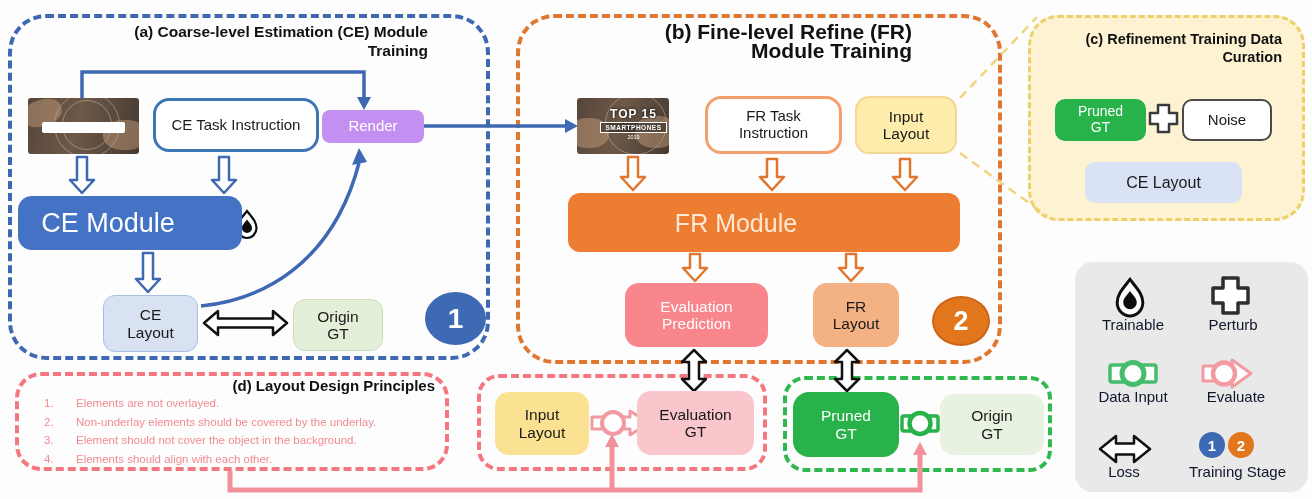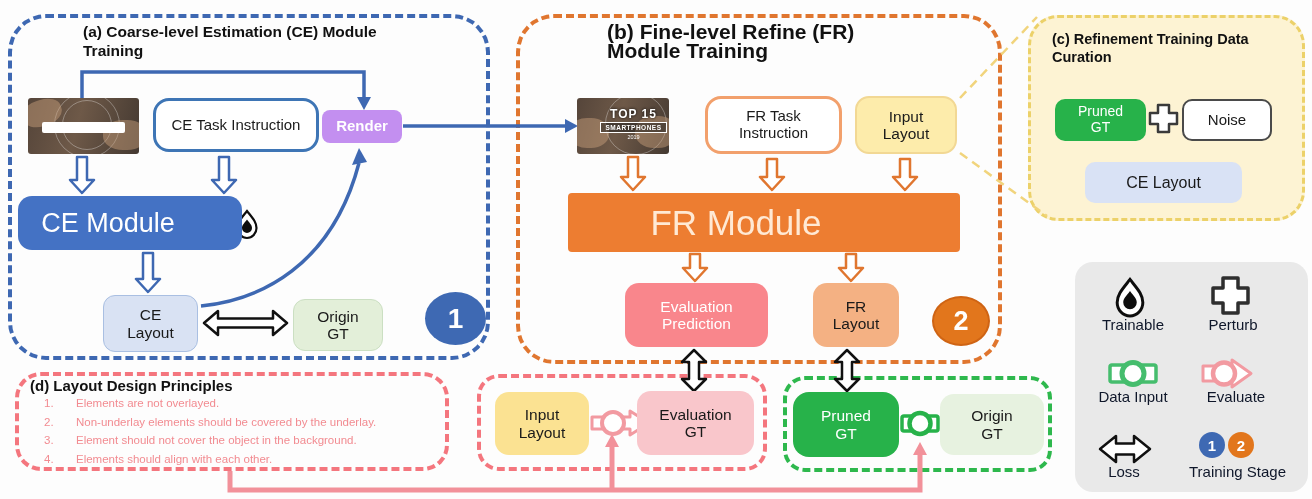--- a/index.html
+++ b/index.html
@@ -4,21 +4,21 @@
 <style>
   html,body{margin:0;padding:0;background:#fff;}
   #canvas{
     position:relative;width:1312px;height:499px;background:#fdfdfd;overflow:hidden;
     font-family:"Liberation Sans",sans-serif;color:#1a1a1a;
   }
   .abs{position:absolute;box-sizing:border-box;}
   .region{position:absolute;box-sizing:border-box;}
   .box{position:absolute;box-sizing:border-box;display:flex;align-items:center;justify-content:center;
        text-align:center;line-height:1.12;}
-  .title{position:absolute;text-align:left;font-weight:bold;color:#111;}
+  .title{position:absolute;text-align:right;font-weight:bold;color:#111;}
   .circle{position:absolute;box-sizing:border-box;border-radius:50%;display:flex;align-items:center;justify-content:center;
           color:#fff;font-weight:bold;}
   .legend-label{position:absolute;text-align:center;font-size:15px;color:#0f172a;}
   .thumb{position:absolute;box-sizing:border-box;overflow:hidden;border-radius:3px;
          background:linear-gradient(105deg,#55453a 0%,#6e5948 45%,#443931 100%);}
   .ring{position:absolute;border:1.5px solid rgba(255,255,255,.32);border-radius:50%;}
   .hand{position:absolute;background:rgba(206,164,126,.45);border-radius:45%;}
   svg{position:absolute;left:0;top:0;pointer-events:none;}
   .dlist-row{display:flex;align-items:baseline;height:18.5px;font-size:11.5px;color:#f28b91;}
   .dlist-num{width:46px;padding-left:14px;box-sizing:border-box;}
@@ -143,21 +143,21 @@
   <div class="thumb" style="left:28px;top:98px;width:111px;height:56px;">
     <div class="ring" style="left:26px;top:-6px;width:64px;height:64px;"></div>
     <div class="ring" style="left:34px;top:2px;width:48px;height:48px;"></div>
     <div class="hand" style="left:-6px;top:2px;width:40px;height:26px;transform:rotate(-18deg);"></div>
     <div class="hand" style="right:-8px;top:22px;width:44px;height:30px;"></div>
     <div class="abs" style="left:14px;top:24px;width:83px;height:11px;background:#fff;border-radius:2px;"></div>
   </div>
 
   <div class="box" style="left:153px;top:98px;width:166px;height:54px;background:#fff;border:3px solid #3e75b5;border-radius:16px;font-size:15px;padding:0 12px;">CE Task Instruction</div>
 
-  <div class="box" style="left:322px;top:110px;width:80px;height:33px;background:#c38ff0;border-radius:8px;color:#fff;font-size:15px;font-weight:bold;">Render</div>
+  <div class="box" style="left:322px;top:110px;width:102px;height:33px;background:#c38ff0;border-radius:8px;color:#fff;font-size:15px;">Render</div>
 
   <div class="box" style="left:18px;top:196px;width:224px;height:54px;background:#4472c4;border-radius:14px;color:#fff;font-size:27px;padding-right:44px;">
     <span>CE Module</span>
   </div>
 
   <div class="box" style="left:103px;top:295px;width:95px;height:57px;background:#d9e2f3;border:1.5px solid #a9bfe2;border-radius:12px;font-size:15.5px;padding:0 20px;">CE Layout</div>
 
   <div class="box" style="left:293px;top:299px;width:90px;height:52px;background:#e3efd9;border:1.5px solid #cbdfc2;border-radius:12px;font-size:15.5px;padding:0 14px;">Origin GT</div>
 
   <div class="circle" style="left:425px;top:292px;width:61px;height:53px;background:#3e69b3;font-size:28px;">1</div>
@@ -170,21 +170,21 @@
       <span style="font-size:12px;font-weight:800;color:#fff;letter-spacing:1px;text-shadow:0 0 3px #000;">TOP 15</span>
       <span style="margin-top:1px;border:1.5px solid #fff;background:rgba(30,30,30,.5);padding:0 4px;font-size:6.5px;font-weight:bold;color:#fff;letter-spacing:.5px;line-height:9px;">SMARTPHONES</span>
       <span style="font-size:5.5px;color:#fff;margin-top:1px;">2019</span>
     </div>
   </div>
 
   <div class="box" style="left:705px;top:96px;width:137px;height:58px;background:#fff;border:3px solid #f2a06c;border-radius:16px;font-size:15px;padding:0 12px;">FR Task Instruction</div>
 
   <div class="box" style="left:855px;top:96px;width:102px;height:58px;background:#fdecab;border:2.5px solid #f2d894;border-radius:14px;font-size:15.5px;padding:0 18px;">Input Layout</div>
 
-  <div class="box" style="left:568px;top:193px;width:392px;height:59px;background:#ed7d31;border-radius:4px;color:#ffe9d4;font-size:35px;padding-right:56px;text-align:right;">
+  <div class="box" style="left:568px;top:193px;width:392px;height:59px;background:#ed7d31;border-radius:12px;color:#ffe9d4;font-size:25px;padding-right:56px;text-align:right;">
     <span>FR Module</span>
   </div>
 
   <div class="box" style="left:625px;top:283px;width:143px;height:64px;background:#f9868c;border-radius:14px;color:#fff;font-size:15.5px;padding:0 8px;">Evaluation Prediction</div>
 
   <div class="box" style="left:813px;top:283px;width:86px;height:64px;background:#f4b183;border-radius:14px;font-size:15.5px;padding:15px 16px;">FR Layout</div>
 
   <div class="circle" style="left:932px;top:296px;width:58px;height:50px;background:#e2761c;border:2.5px solid #cf6414;font-size:27px;">2</div>
 
   <div class="box" style="left:1055px;top:99px;width:91px;height:42px;background:#27b24a;border-radius:10px;color:#fff;font-size:14px;padding:0 14px;">Pruned GT</div>

